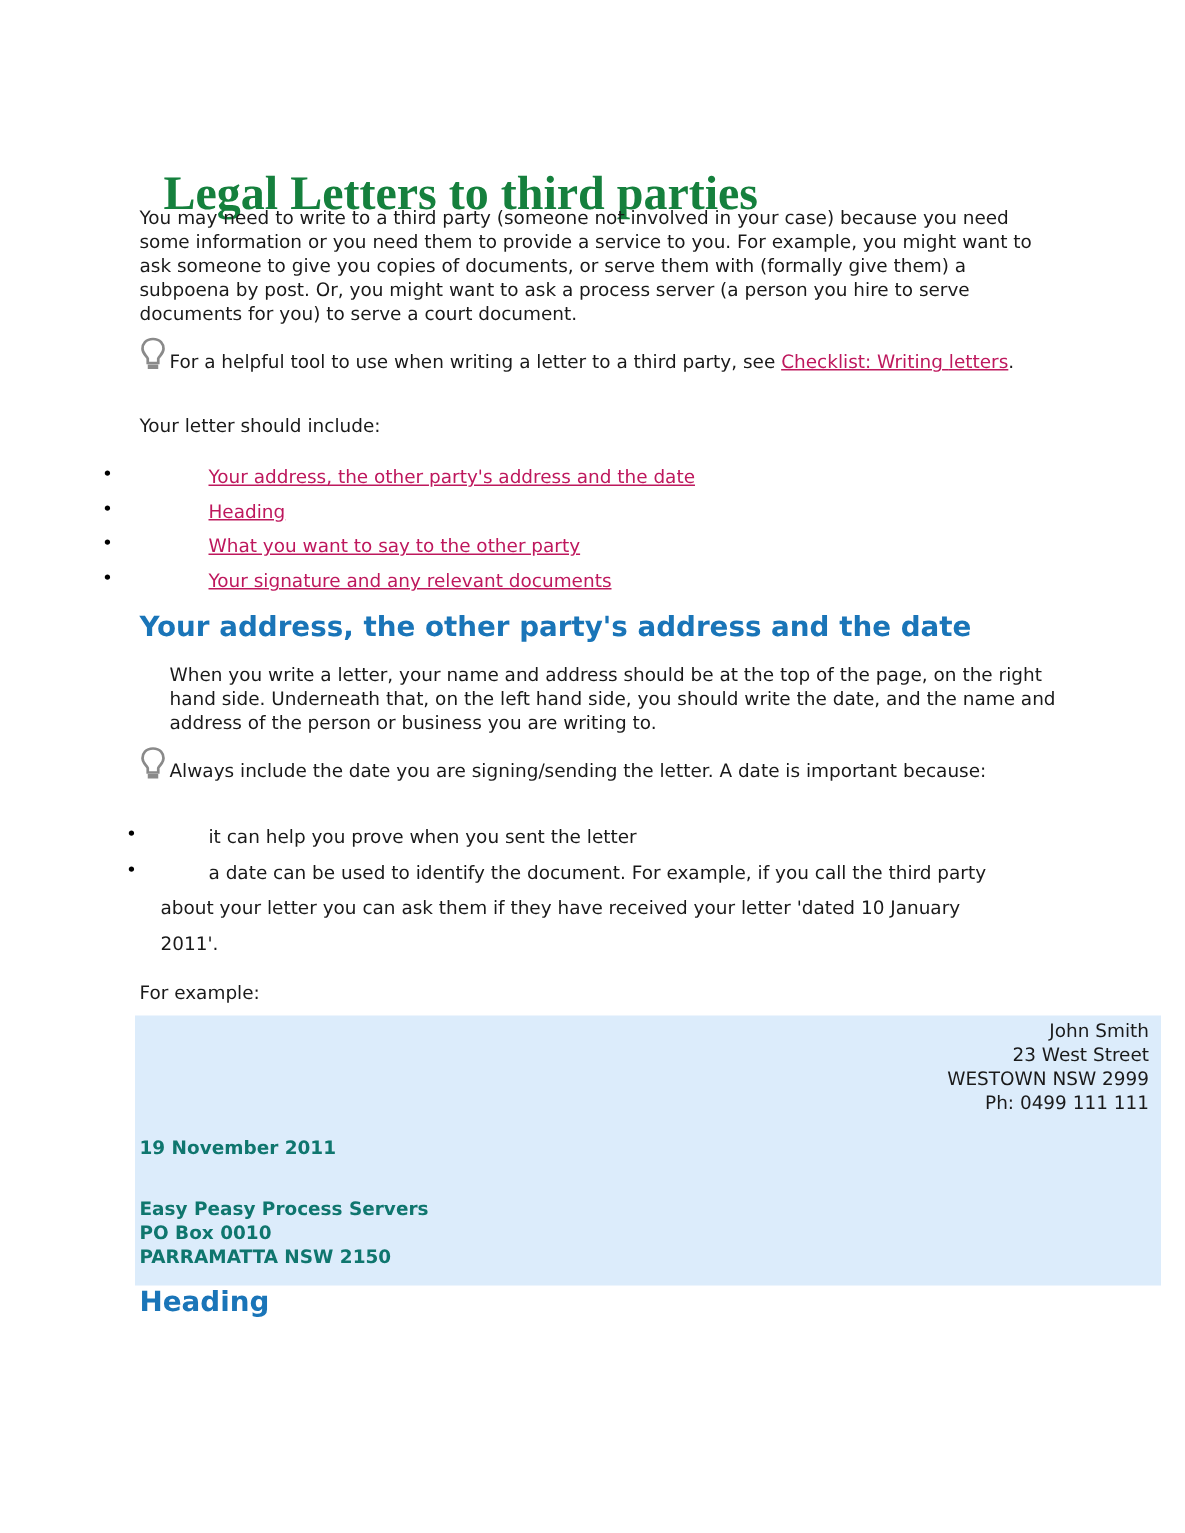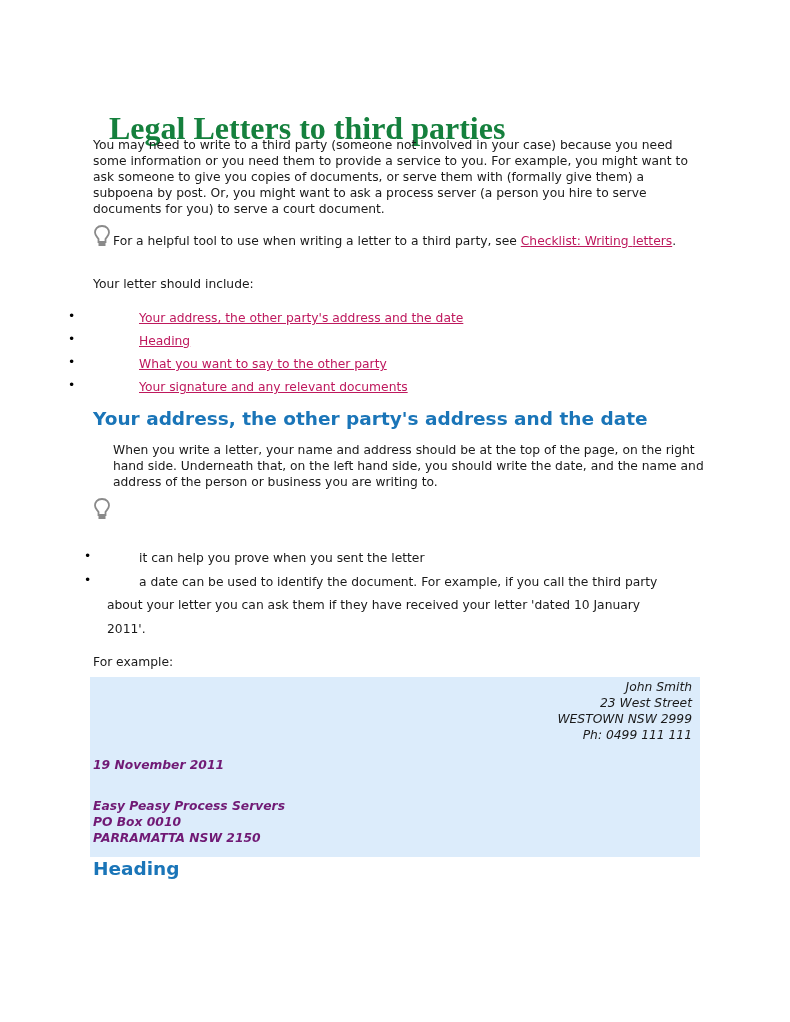--- a/index.html
+++ b/index.html
@@ -6,24 +6,24 @@
   body { width: 790px; height: 1022px; position: relative; overflow: hidden;
          font-family: "DejaVu Sans", sans-serif; color: #1a1a1a; }
   h1 { position: absolute; left: 93px; top: 92px; margin: 16px; font-size: 32px; font-weight: bold;
        color: #15803d; letter-spacing: 0px; font-family: Liberation Serif, serif; line-height: 40px; }
   .p { position: absolute; left: 93px; font-size: 12.3px; line-height: 16px; margin: 0; color: #1a1a1a; }
   a.lnk { color: #be185d; text-decoration: underline; }
   .bulb { display: inline-block; width: 18px; height: 24px; vertical-align: -3px; margin-right: 2px; }
   .bullet { position: absolute; font-size: 12.3px; color: #000; }
   h2 { position: absolute; left: 93px; margin: 0; font-size: 18.5px; font-weight: bold; color: #1a75b8;
        font-family: "DejaVu Sans", sans-serif; line-height: 24px; }
-  .example-box { position: absolute; left: 90px; top: 677px; width: 610px; height: 180px; background: #dcecfb; font-style: italic; }
+  .example-box { position: absolute; left: 90px; top: 677px; width: 684px; height: 180px; background: #dcecfb; }
   .sender { position: absolute; right: 8px; top: 2px; text-align: right; font-size: 12.3px; line-height: 16px; color: #1a1a1a; }
   .sender div { margin: 0; }
-  .recip { position: absolute; left: 3px; font-size: 12.3px; line-height: 16px; font-weight: bold; color: #701a75; }
+  .recip { position: absolute; left: 3px; font-size: 12.3px; line-height: 16px; font-weight: bold; color: #0f766e; }
 </style>
 </head>
 <body>
 
 <h1>Legal Letters to third parties</h1>
 
 <p class="p" style="top:137px; width:600px;">You may need to write to a third party (someone not involved in your case) because you need some information or you need them to provide a service to you. For example, you might want to ask someone to give you copies of documents, or serve them with (formally give them) a subpoena by post. Or, you might want to ask a process server (a person you hire to serve documents for you) to serve a court document.</p>
 
 <p class="p" style="top:224px; width:600px;">
   <span class="bulb">
@@ -50,21 +50,21 @@
 <h2 style="top:407px;">Your address, the other party's address and the date</h2>
 
 <p class="p" style="top:442px; width:600px;margin-left:20px;">When you write a letter, your name and address should be at the top of the page, on the right hand side. Underneath that, on the left hand side, you should write the date, and the name and address of the person or business you are writing to.</p>
 
 <p class="p" style="top:497px; width:610px;">
   <span class="bulb">
     <svg width="18" height="24" viewBox="0 0 18 24">
         <path d="M9 2 C4 2 2 5.5 2 8.5 C2 11.5 4.5 13 5.5 15 L5.5 18 L12.5 18 L12.5 15 C13.5 13 16 11.5 16 8.5 C16 5.5 14 2 9 2 Z" fill="none" stroke="#8a8a8a" stroke-width="1.8"></path>
         <rect x="5.5" y="19" width="7" height="3" fill="#8a8a8a"></rect>
       </svg>
-  </span>
+  </span><span>Always include the date you are signing/sending the letter. A date is important because:</span>
 </p>
 
 <div>
   <span class="bullet" style="left:84px; top:549px;">•</span>
   <span class="p" style="left:139px; top:550px;">it can help you prove when you sent the letter</span>
   <span class="bullet" style="left:84px; top:573px;">•</span>
   <span class="p" style="left:139px; top:574px;">a date can be used to identify the document. For example, if you call the third party</span>
   <span class="p" style="left:107px; top:597px;">about your letter you can ask them if they have received your letter 'dated 10 January</span>
   <span class="p" style="left:107px; top:621px;">2011'.</span>
 </div>

